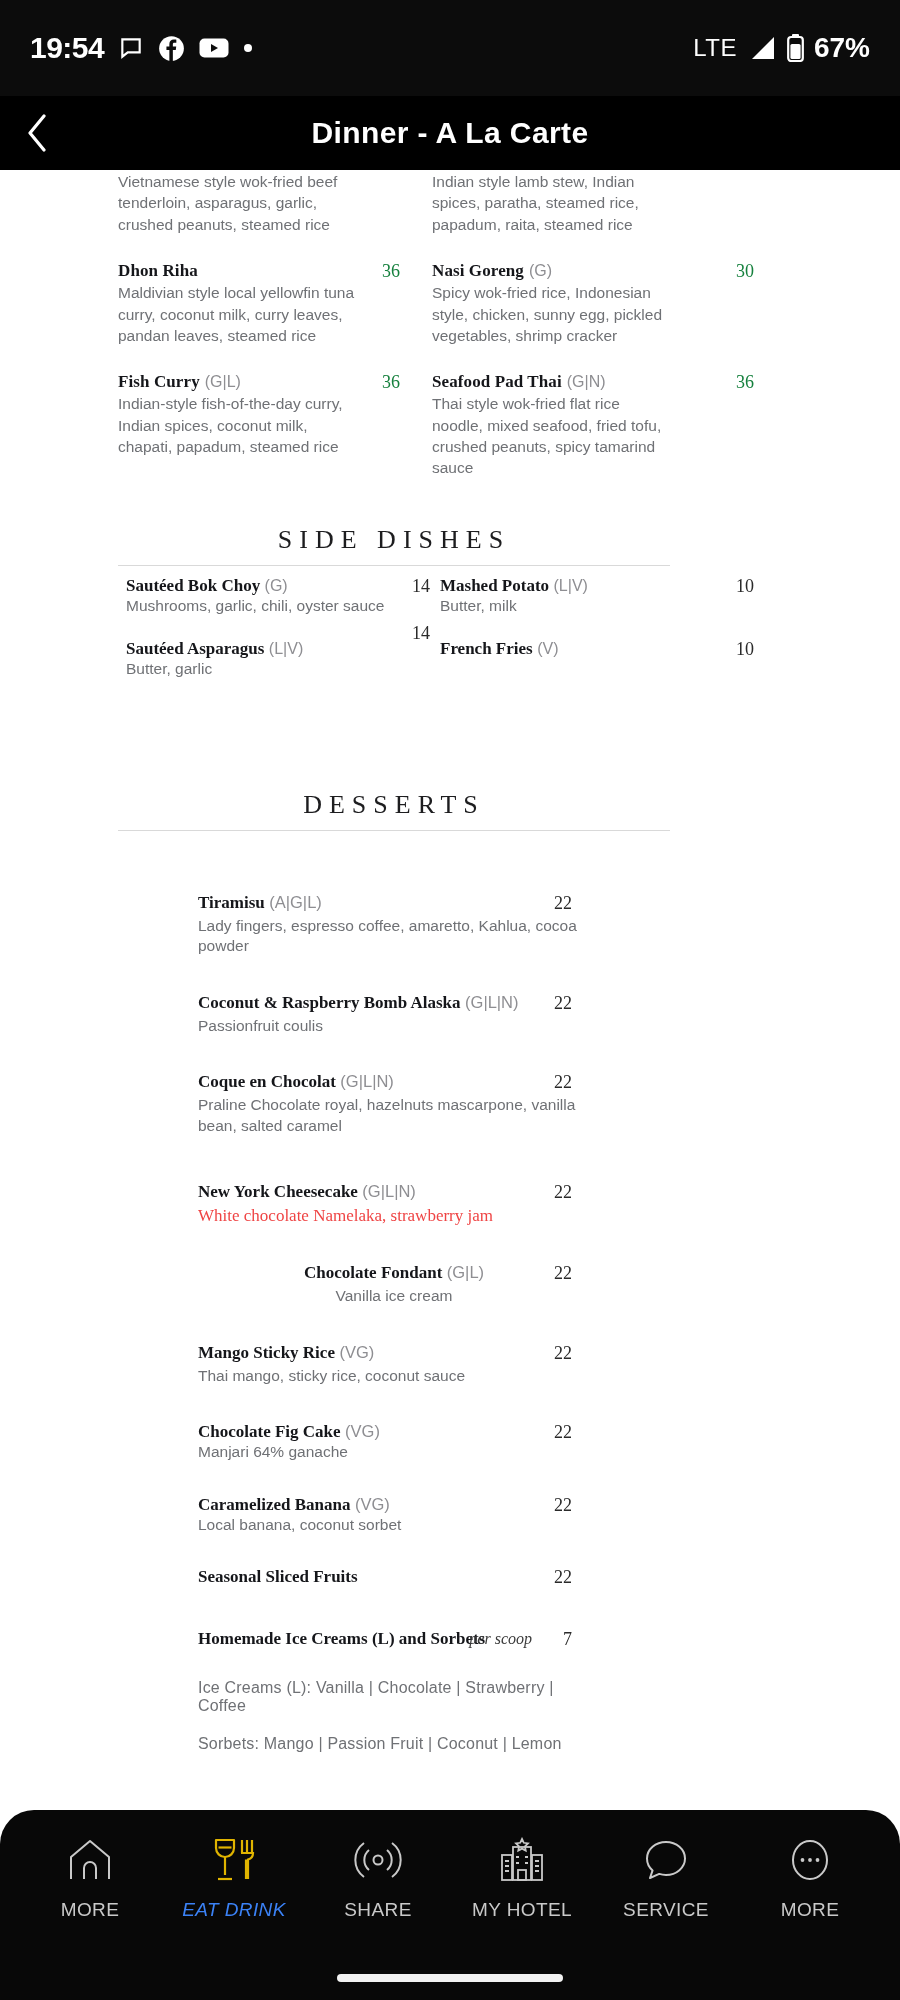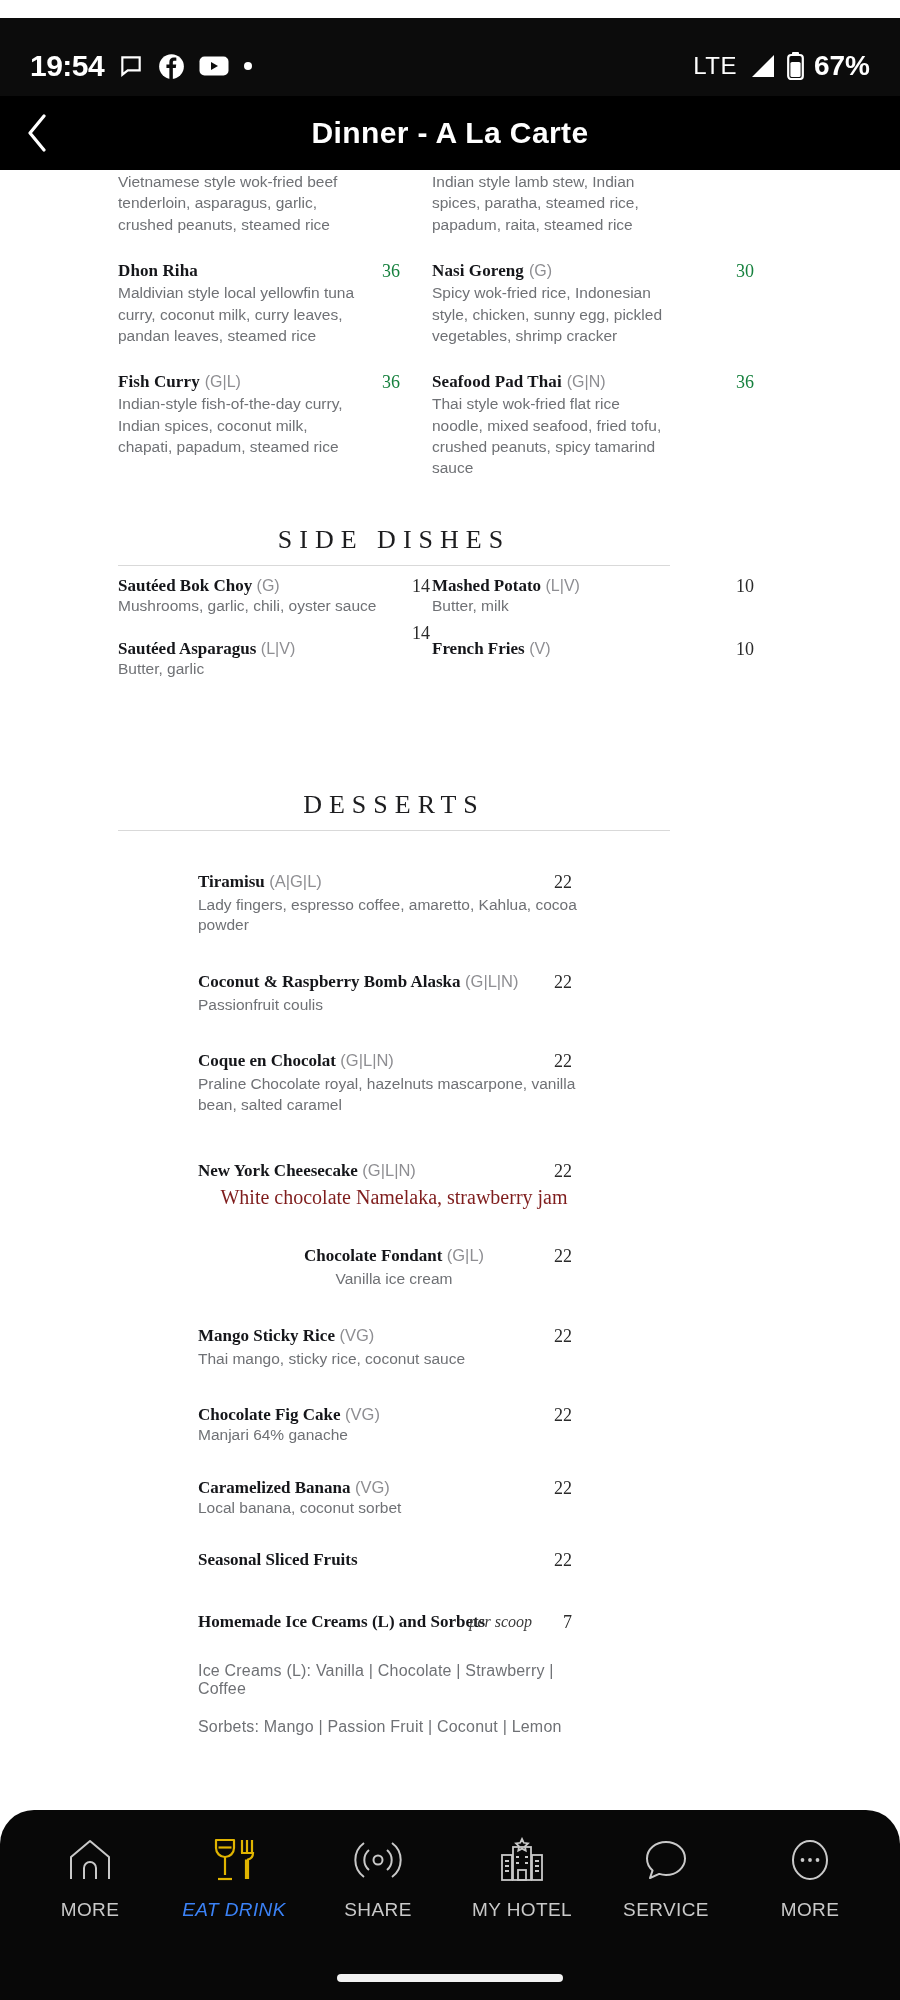--- a/index.html
+++ b/index.html
@@ -6,21 +6,21 @@
   html, body {
     width: 900px; height: 2000px;
     background: #ffffff;
     font-family: "Liberation Sans", sans-serif;
     overflow: hidden;
   }
   .phone { position: relative; width: 900px; height: 2000px; background: #ffffff; overflow: hidden; }
 
   
   .statusbar {
-    position: absolute; top: 18px; left: 0; width: 900px; height: 96px;
+    position: absolute; top: 0; left: 0; width: 900px; height: 96px;
     background: #0c0c0c; color: #ffffff;
     display: flex; align-items: center; justify-content: space-between;
     padding: 0 30px;
   }
   .sb-left { display: flex; align-items: center; gap: 14px; }
   .sb-time { font-size: 30px; font-weight: 700; letter-spacing: -0.5px; }
   .sb-right { display: flex; align-items: center; gap: 10px; }
   .sb-lte { font-size: 24px; font-weight: 400; letter-spacing: 0.5px; }
   .sb-batt-pct { font-size: 28px; font-weight: 700; }
   .icon-svg { display: block; }
@@ -92,41 +92,41 @@
   .section-head.with-rule::after {
     content: ""; display: block; height: 1px; background: #d9d9d9; width: 100%;
   }
 
   
   .side-grid {
     display: flex; padding: 10px 118px 0 118px; position: relative;
   }
   .side-col { width: 50%; position: relative; }
   .side-col.right { padding-left: 38px; }
-  .side-item { position: relative; margin-bottom: 24px; }
+  .side-item { position: relative; margin-bottom: 24px; margin-left: 8px; }
   .side-name { font-size: 17px; font-weight: 700; font-family: "Liberation Serif", serif; color: #15161a; display: inline; }
   .side-tags { font-size: 16px; color: #8e8e92; }
   .side-desc { font-size: 15.5px; color: #6f7175; margin-top: 1px; }
   .side-price { position: absolute; top: 0; font-size: 18px; color: #2a2a2a; font-family: "Liberation Serif", serif; }
   .side-col.left .side-price { right: -36px; }
   .side-col.right .side-price { right: -84px; }
   .side-item.offset .side-price { top: -16px; }
 
   
   .desserts-wrap { padding: 0 118px; margin-top: 88px; }
-  .dessert-list { margin-top: 41px; padding: 0 80px 0 80px; }
+  .dessert-list { margin-top: 62px; padding: 0 80px 0 80px; }
   .dessert { position: relative; margin-bottom: 36px; }
   .dessert.tight { margin-bottom: 32px; }
   .d-name {
     font-size: 17px; font-weight: 700; font-family: "Liberation Serif", serif; color: #15161a;
     display: inline;
   }
   .d-tags { font-size: 16.5px; color: #8e8e92; }
   .d-desc { font-size: 15.5px; color: #6f7175; margin-top: 3px; line-height: 1.32; max-width: 460px; }
-  .d-desc.serif { font-family: "Liberation Serif", serif; font-size: 20px; color: #7f1d1d; text-align: center; }
+  .d-desc.serif { font-family: "Liberation Serif", serif; font-size: 17px; color: #ef4444; }
   .d-price {
     position: absolute; right: 18px; top: 0; font-size: 18px; color: #2a2a2a;
     font-family: "Liberation Serif", serif;
   }
   .d-perscoop {
     position: absolute; right: 58px; top: 1px; font-size: 16px; color: #3b3b3b;
     font-style: italic; font-family: "Liberation Serif", serif;
   }
   .icecream-lines { margin-top: 30px; }
   .ic-line { font-size: 16px; color: #6f7175; margin-bottom: 20px; letter-spacing: 0.2px; }

